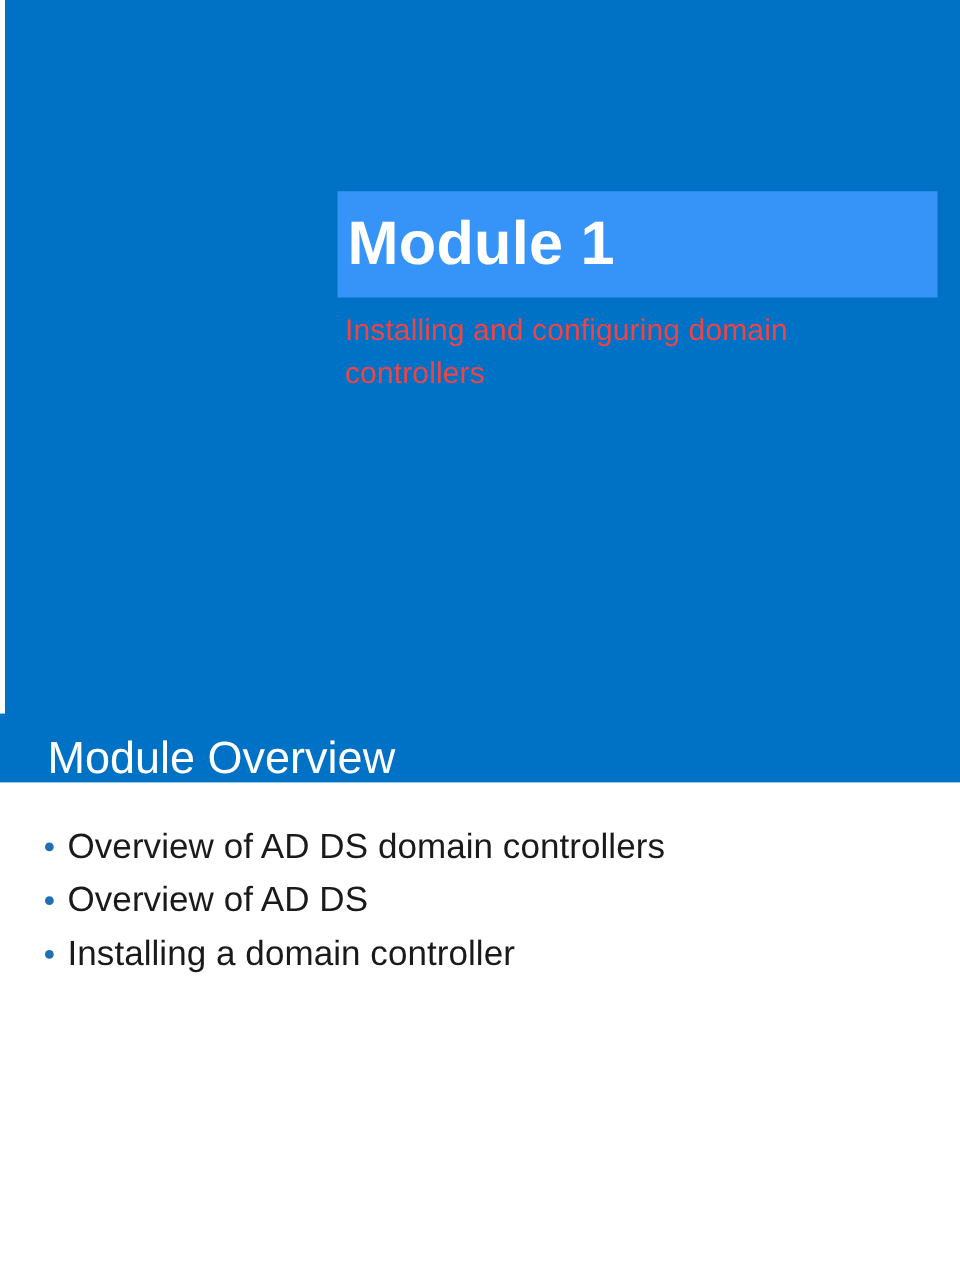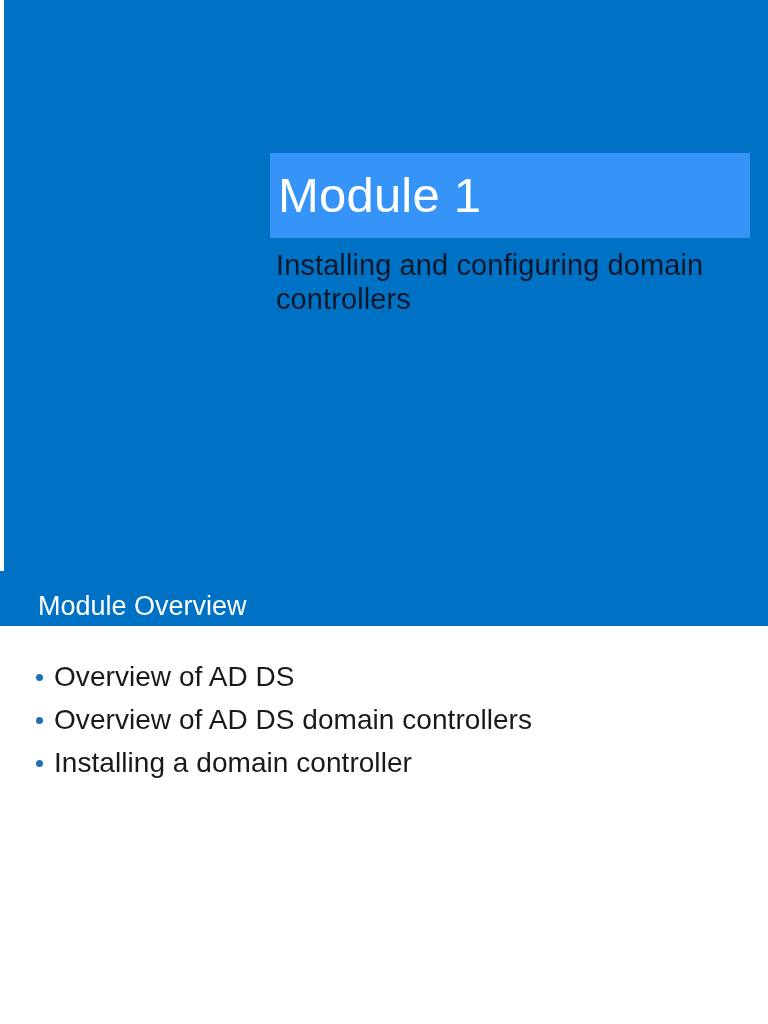--- a/index.html
+++ b/index.html
@@ -52,55 +52,55 @@
     background: #3693F7;
   }
 
   .title-text {
     position: absolute;
     left: 278px;
     top: 161px;
     width: 470px;
     color: #ffffff;
     font-size: 49px;
-    font-weight: 400;
+    font-weight: 700;
     line-height: 68px;
     letter-spacing: 0.2px;
     white-space: nowrap;
   }
 
   
   .subtitle-text {
     position: absolute;
     left: 276px;
     top: 248px;
     width: 462px;
-    color: #0f172a;
-    font-size: 29px;
+    color: #ef4444;
+    font-size: 24px;
     font-weight: 400;
     line-height: 34px;
     letter-spacing: 0.1px;
   }
 
   
   .section-header {
     position: absolute;
     left: 0;
     top: 571px;
     width: 768px;
     height: 55px;
     background: #0072C6;
   }
 
   .section-header-text {
     position: absolute;
     left: 38px;
     top: 590px;
     color: #ffffff;
-    font-size: 27px;
+    font-size: 36px;
     font-weight: 400;
     line-height: 32px;
     white-space: nowrap;
   }
 
   
   .body-area {
     position: absolute;
     left: 0;
     top: 626px;
@@ -157,25 +157,25 @@
 
   <div class="subtitle-text">Installing and configuring domain controllers</div>
 
   <div class="section-header"></div>
   <div class="section-header-text">Module Overview</div>
 
   <div class="body-area">
     <ul class="bullet-list">
       <li class="bullet-item">
         <span class="bullet-dot"></span>
-        <span>Overview of AD DS</span>
+        <span>Overview of AD DS domain controllers</span>
       </li>
       <li class="bullet-item">
         <span class="bullet-dot"></span>
-        <span>Overview of AD DS domain controllers</span>
+        <span>Overview of AD DS</span>
       </li>
       <li class="bullet-item">
         <span class="bullet-dot"></span>
         <span>Installing a domain controller</span>
       </li>
     </ul>
   </div>
 
 </div>
 

